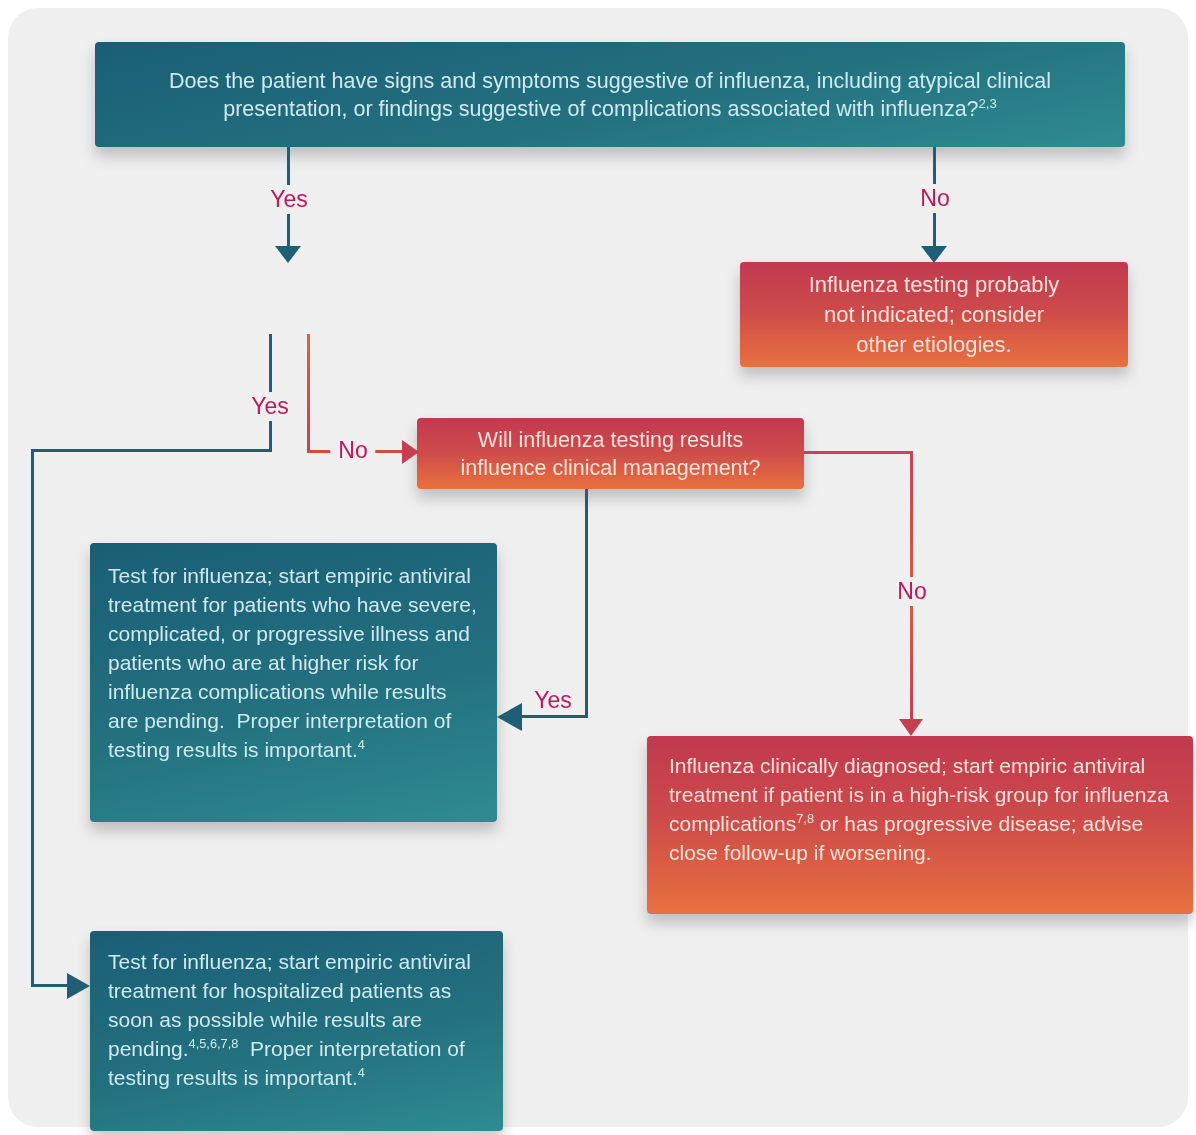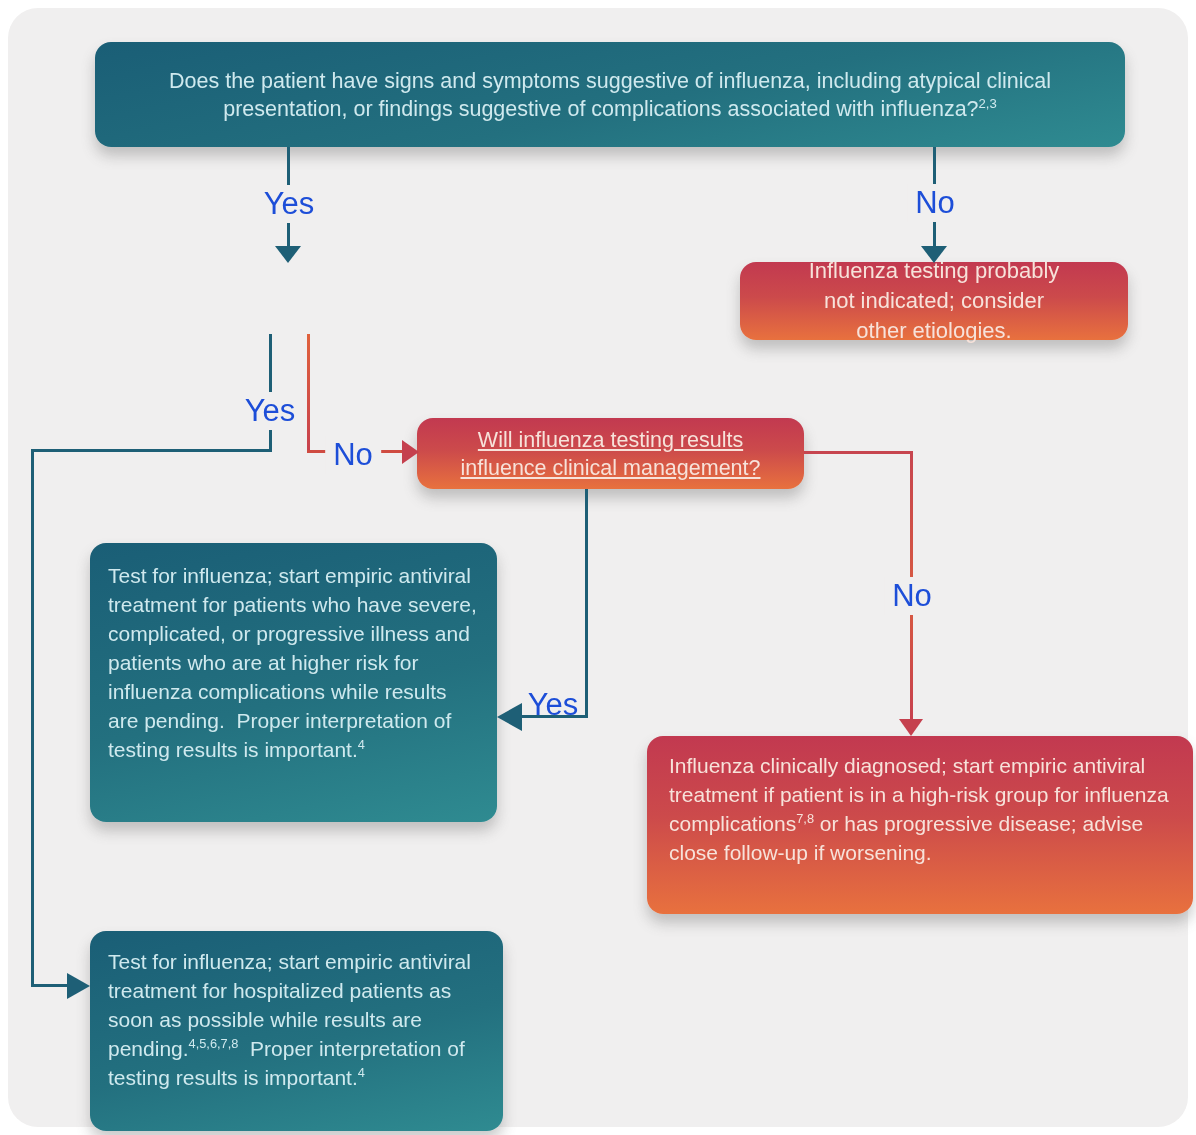--- a/index.html
+++ b/index.html
@@ -1,52 +1,52 @@
 <!DOCTYPE html>
 <html><head>
 <meta charset="utf-8">
 <style>
   html,body{margin:0;padding:0;background:#ffffff;}
   body{font-family:"Liberation Sans","DejaVu Sans",sans-serif;}
   #stage{position:relative;width:1196px;height:1135px;background:#ffffff;overflow:hidden;}
   #frame{position:absolute;left:8px;top:8px;right:8px;bottom:8px;background:#f0efef;border-radius:30px;}
 
   
-  .box{position:absolute;border-radius:16px;box-shadow:0 9px 14px rgba(90,90,90,.32);box-sizing:border-box;}
+  .box{position:absolute;border-radius:4px;box-shadow:0 9px 14px rgba(90,90,90,.32);box-sizing:border-box;}
   .teal{background:linear-gradient(168deg,#1a5e76 0%,#23707f 55%,#2f8b91 100%);color:#cfe9ee;}
   .red{background:linear-gradient(180deg,#c23950 0%,#cc4a4b 45%,#e8713e 100%);color:#f7e2da;}
   .center{display:flex;align-items:center;justify-content:center;text-align:center;}
   .box p{margin:0;}
   sup{font-size:61%;line-height:0;}
 
   #box-q-symptoms{left:95px;top:42px;width:1030px;height:105px;font-size:21.5px;line-height:28px;padding:0 34px;}
   #box-q-admitted{left:95px;top:262px;width:390px;height:72px;font-size:22px;line-height:29px;padding:0 24px;}
-  #box-not-indicated{left:740px;top:262px;width:388px;height:78px;font-size:22px;line-height:30px;padding:0 56px;}
-  #box-q-influence{left:417px;top:418px;width:387px;height:71px;font-size:21.5px;line-height:28px;padding:0 26px;text-decoration:underline;}
+  #box-not-indicated{left:740px;top:262px;width:388px;height:105px;font-size:22px;line-height:30px;padding:0 56px;}
+  #box-q-influence{left:417px;top:418px;width:387px;height:71px;font-size:21.5px;line-height:28px;padding:0 26px;}
   #box-test-empiric{left:90px;top:543px;width:407px;height:279px;font-size:21px;line-height:29px;padding:18px 20px 0 18px;}
   #box-clinical-dx{left:647px;top:736px;width:546px;height:178px;font-size:21px;line-height:29px;padding:15px 18px 0 22px;}
   #box-test-hosp{left:90px;top:931px;width:413px;height:200px;font-size:21px;line-height:29px;padding:16px 16px 0 18px;}
 
   
   .vline,.hline{position:absolute;}
   .vline{width:3px;}
   .hline{height:3px;}
   .tealline{background:#1e5f76;}
   .redline{background:#cf4b41;}
 
   
   .arr{position:absolute;width:0;height:0;}
   .arr.down-teal{border-left:13px solid transparent;border-right:13px solid transparent;border-top:17px solid #1e5f76;}
   .arr.down-red{border-left:12px solid transparent;border-right:12px solid transparent;border-top:17px solid #c5404e;}
   .arr.right-teal{border-top:13px solid transparent;border-bottom:13px solid transparent;border-left:23px solid #1e5f76;}
   .arr.right-red{border-top:12px solid transparent;border-bottom:12px solid transparent;border-left:17px solid #c5404e;}
   .arr.left-teal{border-top:14px solid transparent;border-bottom:14px solid transparent;border-right:25px solid #1e5f76;}
 
   
-  .lbl{position:absolute;font-size:31px;color:#1d4ed8;background:#f0efef;padding:1px 8px;transform:translateX(-50%);white-space:nowrap;}
+  .lbl{position:absolute;font-size:23px;color:#be185d;background:#f0efef;padding:1px 8px;transform:translateX(-50%);white-space:nowrap;}
 
   
   #cA-line{left:287px;top:147px;height:99px;}
   #cA-arr{left:275px;top:246px;}
   #cA-lbl{left:289px;top:185px;}
 
   #cB-line{left:933px;top:147px;height:99px;}
   #cB-arr{left:921px;top:246px;}
   #cB-lbl{left:935px;top:184px;}
 

